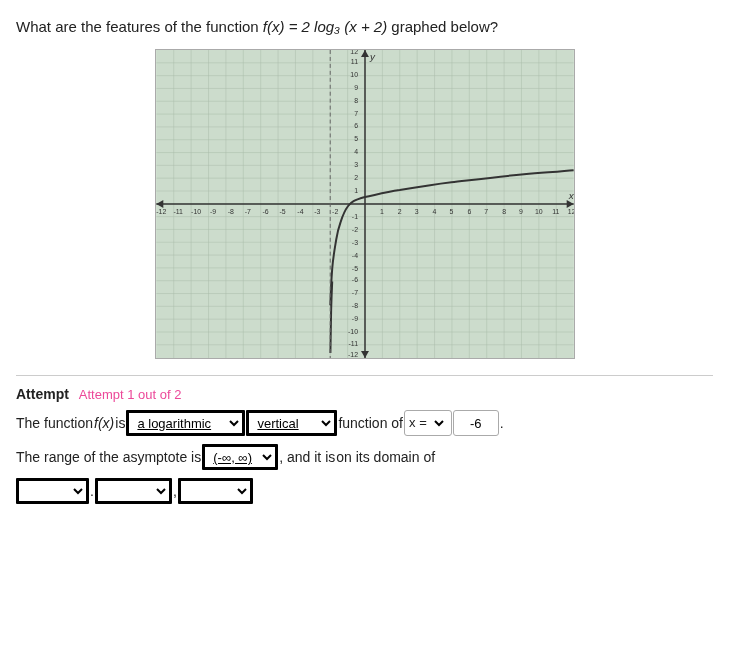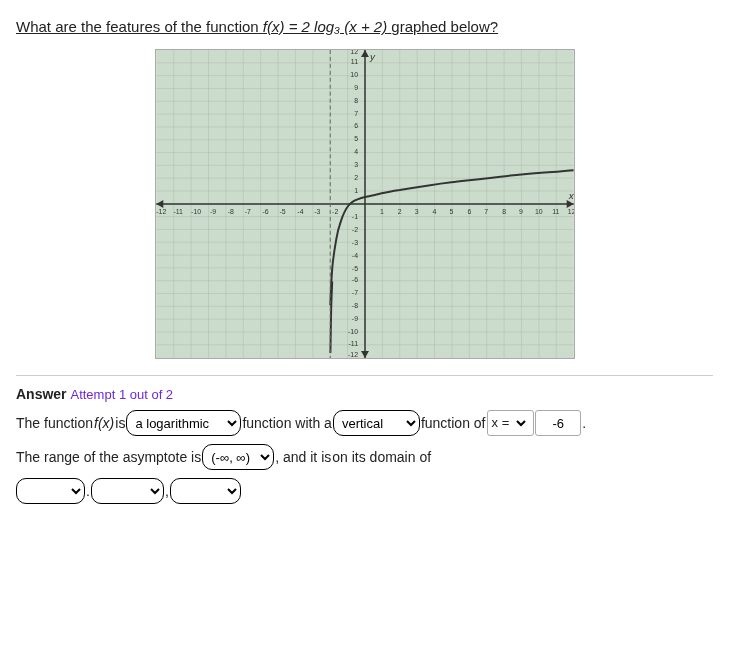--- a/index.html
+++ b/index.html
@@ -9,21 +9,20 @@
       width: 729px;
       min-height: 668px;
       padding: 16px;
       color: #222;
       font-size: 15px;
     }
     .question {
       font-size: 15px;
       margin-bottom: 12px;
       line-height: 1.4;
-      text-decoration: underline;
     }
     .math-inline {
       font-style: italic;
     }
     .graph-container {
       display: flex;
       justify-content: center;
       margin-bottom: 16px;
     }
     .graph-area {
@@ -41,43 +40,45 @@
       border-top: 1px solid #ccc;
       padding-top: 10px;
     }
     .answer-label {
       font-weight: bold;
       margin-bottom: 8px;
       font-size: 14px;
     }
     .attempt-text {
       font-size: 13px;
-      color: #6d28d9;
+      color: #ec4899;
       font-weight: normal;
+      margin-left: 6px;
     }
     .answer-row {
       display: flex;
       align-items: flex-end;
       flex-wrap: wrap;
       gap: 1px;
       margin-bottom: 8px;
       font-size: 14px;
       line-height: 1.8;
     }
     .answer-row span {
       white-space: nowrap;
     }
     select.inline-select {
       height: 26px;
       font-size: 13px;
-      border: 1px solid #000000;
+      border: 3px solid #000000;
       background: #fff;
       padding: 1px 4px;
-      border-radius: 10px;
+      border-radius: 1px;
       cursor: pointer;
+      text-decoration: underline;
     }
     input.inline-input {
       height: 26px;
       width: 46px;
       font-size: 13px;
       border: 1px solid #aaa;
       text-align: center;
       border-radius: 3px;
       padding: 2px 4px;
     }
@@ -251,35 +252,34 @@
       " fill="none" stroke="#333" stroke-width="2"></path>
 
       <line x1="175" y1="0" x2="175" y2="310" stroke="#666" stroke-width="1" stroke-dasharray="4,3"></line>
 
     </svg>
   </div>
 </div>
 
 <div class="answer-section">
   <div class="answer-label">
-    <span>Answer</span>
+    <span>Attempt</span>
     <span class="attempt-text">Attempt 1 out of 2</span>
   </div>
 
   <div class="answer-row">
     <span>The function</span>
     <span class="math-inline">f(x)</span>
     <span>is</span>
     <select class="inline-select">
       <option>a logarithmic</option>
       <option>a linear</option>
       <option>an exponential</option>
       <option>a quadratic</option>
     </select>
-    <span>function with a</span>
     <select class="inline-select">
       <option>vertical</option>
       <option>horizontal</option>
     </select>
     <span>function of</span>
     <span class="x-eq-box">
       x =
       <select style="border:none;background:transparent;font-size:13px;cursor:pointer;width:20px;">
         <option>=</option>
         <option>≠</option>

